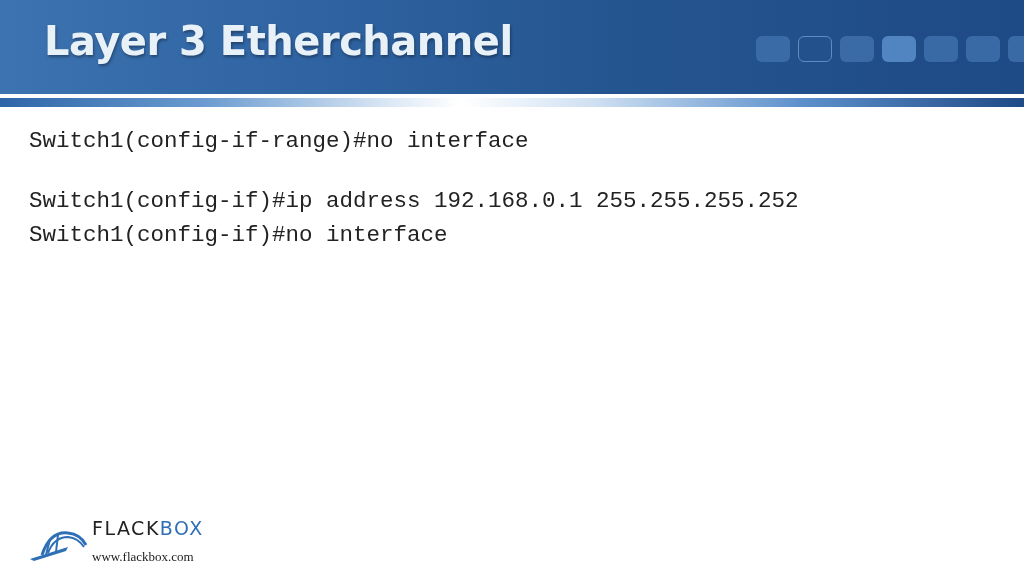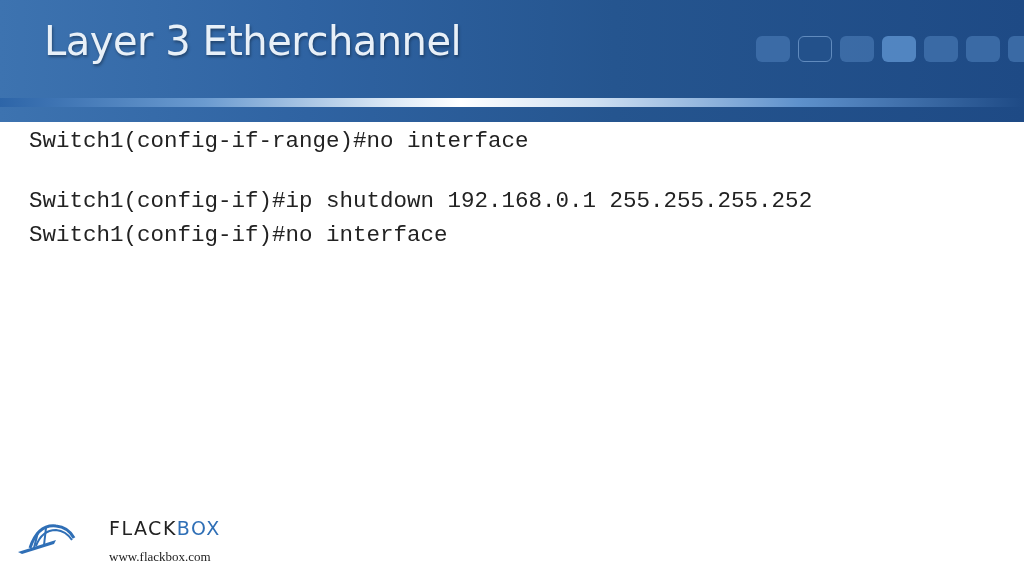--- a/index.html
+++ b/index.html
@@ -1,32 +1,32 @@
 <!DOCTYPE html>
 <html><head>
   <meta charset="utf-8">
   <style>
     html, body { margin:0; padding:0; }
     body { width:1024px; height:576px; background:#ffffff; position:relative; overflow:hidden; font-family:"Liberation Sans", sans-serif; }
-    .header { position:absolute; left:0; top:0; width:1024px; height:122px;
-      background: linear-gradient(90deg, #3d73b0 0%, #2f63a2 30%, #25558f 60%, #1e4a85 100%); }
+    .header { position:absolute; left:0; top:0; width:1024px; height:94px;
+      background: linear-gradient(90deg, #3d73b0 0%, #2f63a2 30%, #25558f 60%, #1e4a85 100%); font-weight: bold; }
     .header-strip { position:absolute; left:0; top:98px; width:1024px; height:9px;
       background: linear-gradient(90deg, #2d65a8 0%, #6b9bd0 20%, #dbe8f5 38%, #ffffff 45%, #cfe0f2 58%, #5e91cc 78%, #1e4a85 100%); }
     .title { position:absolute; left:44px; top:18px; font-size:40px; color:#e8f0f8; letter-spacing:-0.5px;
       text-shadow: 1px 2px 3px rgba(0,0,0,0.35); font-family:"DejaVu Sans", sans-serif; }
     .tiles { position:absolute; left:756px; top:36px; display:flex; gap:8px; }
     .tile { width:34px; height:26px; border-radius:6px; background:#3a6aa3; opacity:0.85; }
     .tile.outline { background:#24528c; border:1.5px solid #6c96c8; box-sizing:border-box; }
     .tile.bright { background:#5a8fcb; }
     .tile.mid { background:#3f70aa; }
     .code { position:absolute; left:29px; top:128px; font-family:"Liberation Mono", monospace; font-size:22.5px; color:#222; line-height:27px; }
     .line { white-space:pre; height:34px; }
     .line.wrap { height:auto; }
     .gap { height:26px; }
-    .logo { position:absolute; left:16px; top:518px; display:flex; align-items:flex-start;gap:29px; }
+    .logo { position:absolute; left:28px; top:518px; display:flex; align-items:flex-end; }
     .logo-icon { width:62px; height:40px; }
     .logo-text { margin-left:2px; }
     .brand { font-size:19px; letter-spacing:1.5px; line-height:20px; font-family:"DejaVu Sans", sans-serif; }
     .brand .f { color:#222; }
     .brand .b { color:#2f6fb6; }
     .url { font-size:13px; color:#222; margin-top:11px; font-family:Liberation Serif, serif; }
   </style>
 </head>
 <body>
 
@@ -40,21 +40,21 @@
     <div class="tile mid"></div>
     <div class="tile mid"></div>
     <div class="tile mid"></div>
   </div>
 </div>
 <div class="header-strip"></div>
 
 <div class="code">
   <div class="line">Switch1(config-if-range)#no interface</div>
   <div class="gap"></div>
-  <div class="line">Switch1(config-if)#ip shutdown 192.168.0.1 255.255.255.252</div>
+  <div class="line">Switch1(config-if)#ip address 192.168.0.1 255.255.255.252</div>
   <div class="line">Switch1(config-if)#no interface</div>
 </div>
 
 <div class="logo">
   <svg class="logo-icon" viewBox="0 0 62 40">
     <path d="M2 34 L40 22 L38 26 L6 36 Z" fill="#2f6fb6"></path>
     <path d="M14 30 Q22 6 40 8 Q52 9 58 20" stroke="#2f6fb6" stroke-width="3" fill="none"></path>
     <path d="M20 28 Q26 12 40 12 Q50 13 56 22" stroke="#2f6fb6" stroke-width="2" fill="none"></path>
     <line x1="22" y1="14" x2="18" y2="30" stroke="#2f6fb6" stroke-width="2"></line>
     <line x1="30" y1="10" x2="28" y2="27" stroke="#2f6fb6" stroke-width="2"></line>

